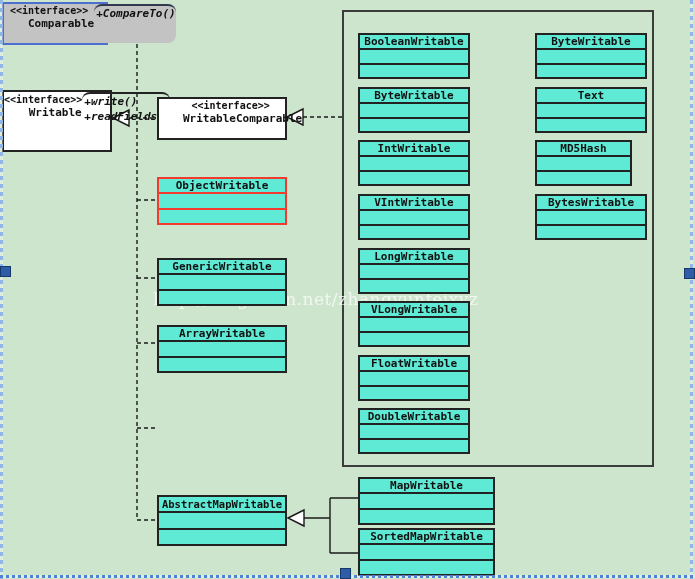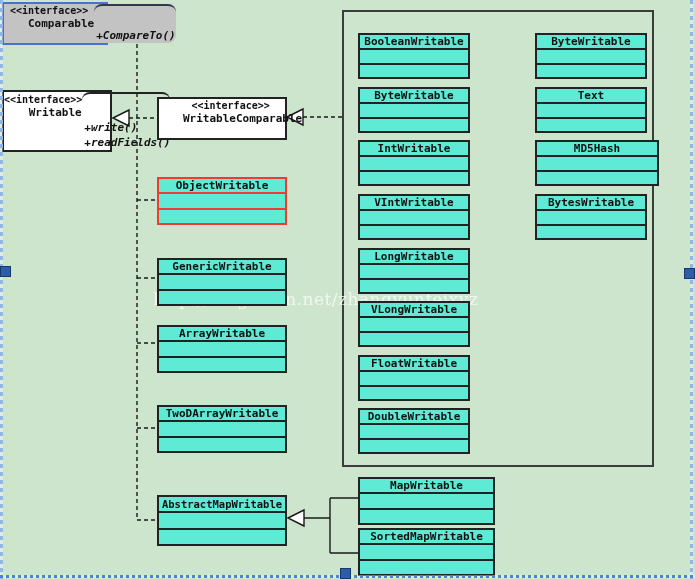--- a/index.html
+++ b/index.html
@@ -25,21 +25,21 @@
 
   
   .ibox {
     position:absolute; background:#ffffff; border:2px solid #222222;
     box-sizing:border-box; display:flex; flex-direction:row;
   }
   .ibox .hdr { display:flex; flex-direction:column; justify-content:center; }
   .ibox .st { font-weight:bold; font-size:10px; text-align:center; line-height:13px; color:#111; }
   .ibox .nm { font-weight:bold; font-size:11px; text-align:center; line-height:14px; color:#111; white-space:nowrap;padding-left:24px; }
   .ibox .meth {
-    border-top:2px solid #222222; flex:1; display:flex; flex-direction:column; justify-content:flex-end;border-radius:8px;
+    border-top:2px solid #222222; flex:1; display:flex; flex-direction:column; justify-content:flex-start;border-radius:8px;
   }
   .ibox .m { font-weight:bold; font-style:italic; font-size:11px; line-height:15px; padding-left:2px; color:#111; white-space:nowrap; }
   .ibox .empty { border-top:2px solid #222222; flex:1; }
   .ibox.selected { background:#c3c3c3; border-color:#4d6fce; }
   .ibox.selected .meth { border-top-color:#33384f; background:#c3c3c3; }
 
   .bigbox {
     position:absolute; left:342px; top:10px; width:312px; height:457px;
     border:2px solid #3c3c3c; box-sizing:border-box; background:transparent;
   }
@@ -136,25 +136,20 @@
     <div class="r"></div>
     <div class="r"></div>
   </div>
 
   <div class="ubox" style="left:157px;top:325px;width:130px;height:48px">
     <div class="t">ArrayWritable</div>
     <div class="r"></div>
     <div class="r"></div>
   </div>
 
-  <div class="ubox" style="left:157px;top:405px;width:130px;height:48px">
-    <div class="t">TwoDArrayWritable</div>
-    <div class="r"></div>
-    <div class="r"></div>
-  </div>
 
   <div class="ubox" style="left:157px;top:495px;width:130px;height:51px">
     <div class="t" style="font-size:10.5px">AbstractMapWritable</div>
     <div class="r"></div>
     <div class="r"></div>
   </div>
 
   <div class="ubox" style="left:358px;top:477px;width:137px;height:48px">
     <div class="t">MapWritable</div>
     <div class="r"></div>
@@ -220,21 +215,21 @@
     <div class="r"></div>
     <div class="r"></div>
   </div>
 
   <div class="ubox" style="left:535px;top:87px;width:112px;height:46px">
     <div class="t">Text</div>
     <div class="r"></div>
     <div class="r"></div>
   </div>
 
-  <div class="ubox" style="left:535px;top:140px;width:124px;height:46px">
+  <div class="ubox" style="left:535px;top:140px;width:97px;height:46px">
     <div class="t">MD5Hash</div>
     <div class="r"></div>
     <div class="r"></div>
   </div>
 
   <div class="ubox" style="left:535px;top:194px;width:112px;height:46px">
     <div class="t">BytesWritable</div>
     <div class="r"></div>
     <div class="r"></div>
   </div>

